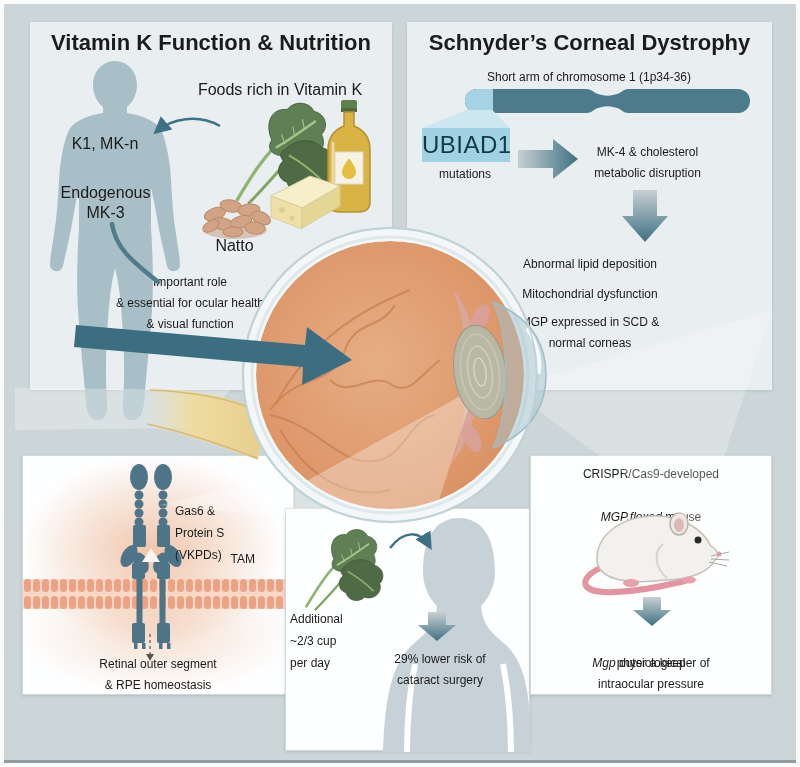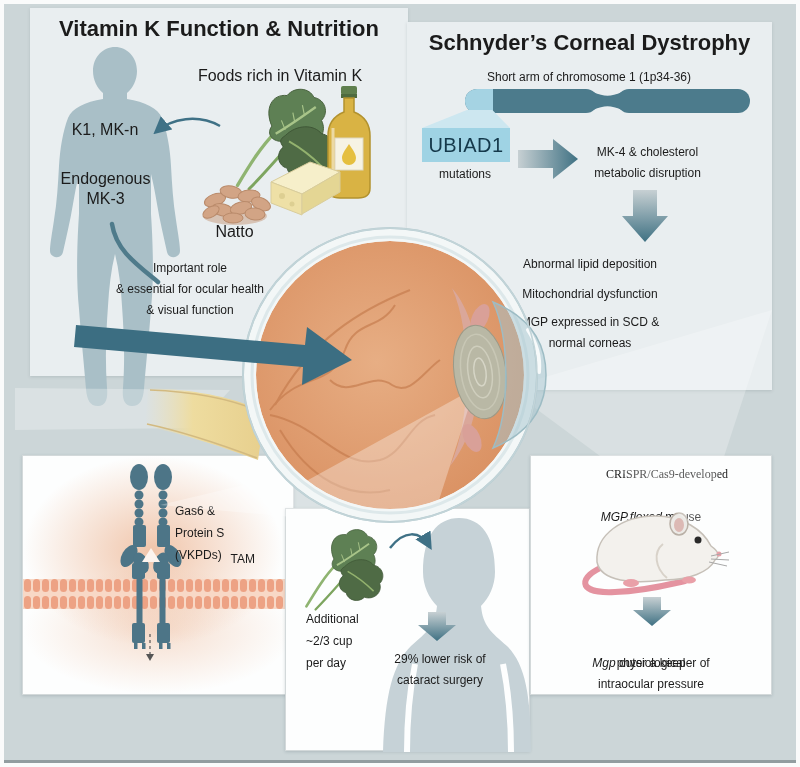--- a/index.html
+++ b/index.html
@@ -17,35 +17,35 @@
   .title { font-size:22px; font-weight:bold; line-height:26px; }
   .small { font-size:16px; line-height:20px; }
   .left { text-align:left; }
   .italic { font-style:italic; }
   .wide { line-height:22px; }
   svg.abs { position:absolute; overflow:visible; }
   #beams { z-index:3; pointer-events:none; }
   #eye-svg { z-index:4; }
   #overlay { z-index:5; pointer-events:none; }
   .gene-box { position:absolute; background:#9fd3e4; display:flex; align-items:center;
-              justify-content:center; font-size:20px; color:#14384a; letter-spacing:.5px; }
+              font-size:24px; color:#14384a; letter-spacing:.5px; }
   .callout-tri { position:absolute; background:#cde7f0;
                  clip-path:polygon(51% 0, 80% 0, 100% 100%, 0 100%); }
   .glow { position:absolute; inset:0; pointer-events:none;
     background:
       radial-gradient(closest-side at 130px 95px, rgba(228,140,86,.50), rgba(228,140,86,0) 100%),
       radial-gradient(closest-side at 135px 175px, rgba(228,140,86,.28), rgba(228,140,86,0) 100%);
   }
 </style>
 </head>
 <body>
 
 <div class="canvas">
 
-  <div class="panel panel-top" style="left:30px; top:8px; width:362px; height:368px;padding-left:16px;">
+  <div class="panel panel-top" style="left:30px; top:22px; width:362px; height:368px;">
     <div class="t title" style="left:0; top:8px; width:100%;">Vitamin K Function &amp; Nutrition</div>
 
     <svg class="abs" style="left:-10px; top:36px;" width="200" height="370" viewBox="0 0 200 370">
       <path fill="#a9bfc7" d="M95,3 C107,3 117,13 117,27 C117,36 113,44 107,49 L107,55
         C125,58 138,64 142,74 C147,87 150,104 151,122 C152,140 153,158 156,176
         C158,190 160,200 160,207 C160,214 149,216 147,208 C144,194 140,178 137,160
         C135,148 133,138 131,130 L131,170 C133,200 134,235 131,265 C129,292 126,320 124,345
         C123,356 120,362 112,362 C104,362 102,354 103,344 C105,316 104,290 102,262
         C101,244 99,226 95,210 C91,226 89,244 88,262 C86,290 85,316 87,344
         C88,354 86,362 78,362 C70,362 67,356 66,345 C64,320 61,292 59,265
@@ -179,44 +179,46 @@
         <rect x="68" y="180" width="3.5" height="6"></rect>
           <rect x="76" y="180" width="3.5" height="6"></rect>
       </g>
       <polygon points="60,85 51,99 69,99" fill="#fdf4ee"></polygon>
     </svg>
 
     <div class="t left wide" style="left:152px; top:14px; width:110px;margin-top:30px;">Gas6 &amp;
 Protein S
 (VKPDs)</div>
     <div class="t left" style="left:152px; top:93px; width:80px;text-align:right;">TAM</div>
+    <div class="t" style="left:10px; top:198px; width:250px;">Retinal outer segment
+&amp; RPE homeostasis</div>
   </div>
 
   <div class="panel panel-white" style="left:285px; top:508px; width:245px; height:243px;">
 
     <svg class="abs" style="left:85px; top:5px;" width="160" height="238" viewBox="0 0 160 238">
       <path fill="#c6d2d7" d="M12,238 C14,180 22,150 40,132 C56,118 64,112 66,92
         C58,84 52,72 52,58 C52,22 66,4 88,4 C110,4 124,22 124,58 C124,72 118,84 110,92
         C112,112 120,118 136,132 C154,150 160,180 160,238 Z"></path>
       <path d="M44,150 C38,180 36,210 36,238" stroke="#fdfefe" stroke-width="6" fill="none"></path>
       <path d="M132,150 C138,180 140,210 140,238" stroke="#fdfefe" stroke-width="6" fill="none"></path>
     </svg>
 
     <svg class="abs" style="left:8px; top:18px;" width="92" height="84" viewBox="0 0 120 110">
       <use href="#kale-def"></use>
     </svg>
-    <div class="t left wide" style="left:20px; top:99px; width:95px;">Additional
+    <div class="t left wide" style="left:4px; top:99px; width:95px;">Additional
 ~2/3 cup
 per day</div>
     <div class="t" style="left:68px; top:140px; width:172px;">29% lower risk of
 cataract surgery</div>
   </div>
 
   <div class="panel panel-white" style="left:530px; top:455px; width:242px; height:240px;">
-    <div class="t" style="left:16px; top:8px; width:100%;font-family:Liberation Serif, serif;">CRISPR/Cas9-developed</div>
+    <div class="t" style="left:0; top:8px; width:100%;">CRISPR/Cas9-developed</div>
     <div class="t" style="left:0; top:30px; width:100%;">
       <span class="italic">MGP.floxed</span><span> mouse</span>
     </div>
 
     <svg class="abs" style="left:40px; top:48px;" width="160" height="95" viewBox="0 0 160 95">
       <path d="M34,62 C8,72 4,90 44,88 C75,87 100,80 114,77" fill="none" stroke="#e493a0" stroke-width="6" stroke-linecap="round"></path>
       <path d="M26,58 C24,30 52,12 84,12 C112,12 132,26 140,42 C147,47 150,52 144,56
                C138,68 118,76 94,76 C62,80 30,78 26,58 Z" fill="#f3f1ed" stroke="#c6c0b8" stroke-width="1.5"></path>
       <path d="M96,74 C84,64 82,48 92,40" stroke="#d8d2c9" stroke-width="2" fill="none"></path>
       <ellipse cx="60" cy="79" rx="8" ry="4" fill="#e9a0a8"></ellipse>

